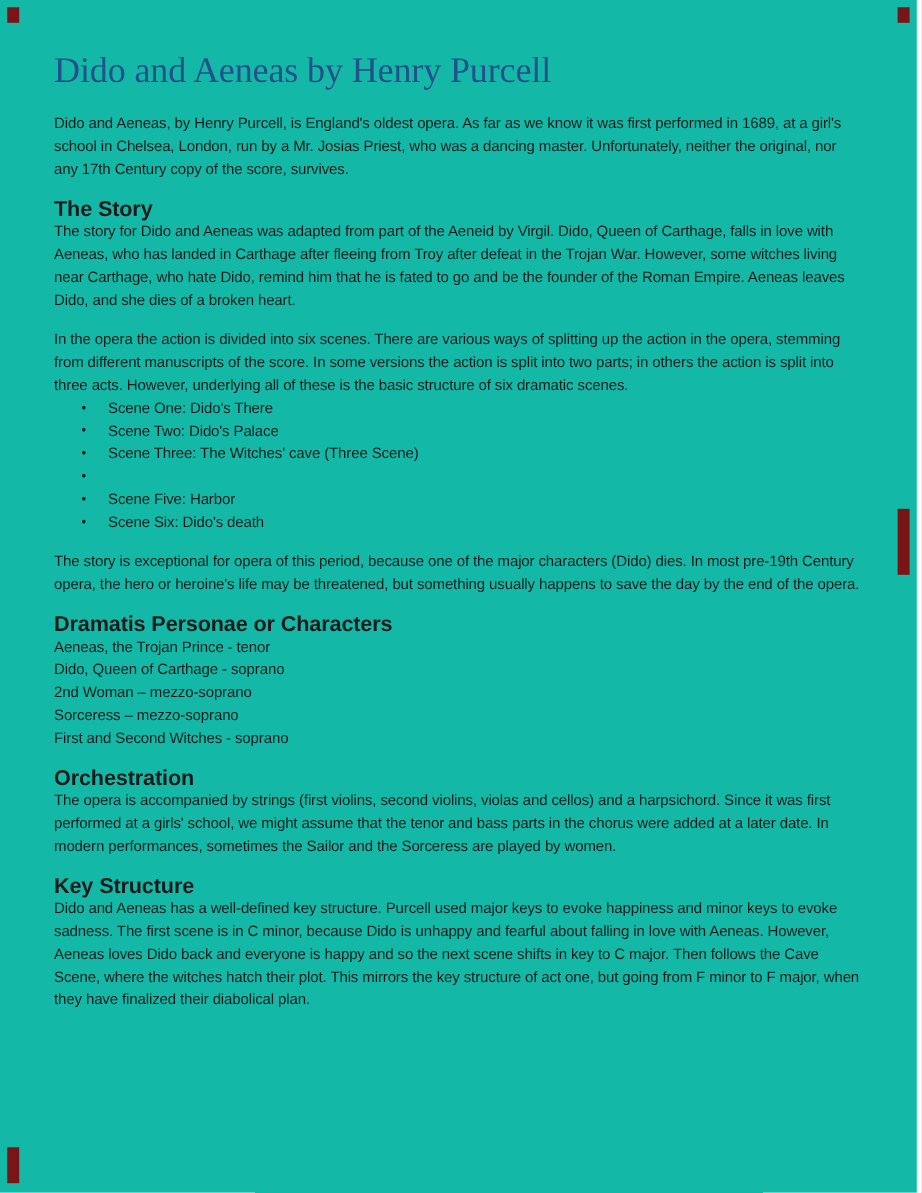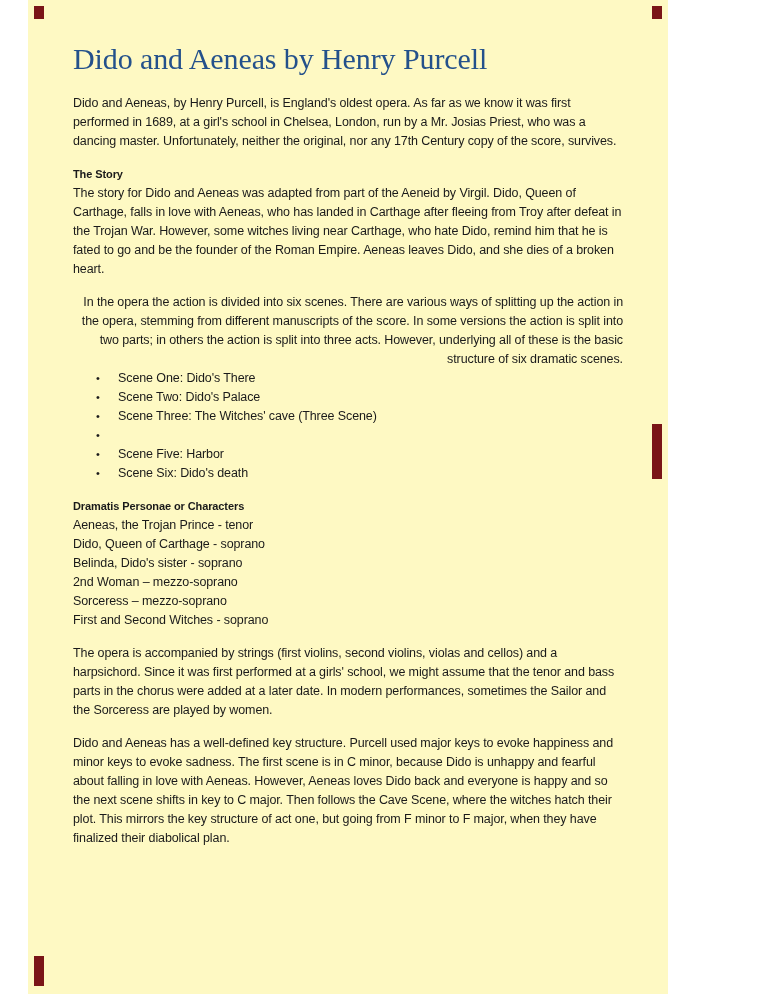--- a/index.html
+++ b/index.html
@@ -1,42 +1,41 @@
 <!DOCTYPE html>
 <html><head>
 <meta charset="utf-8">
 <style>
   html, body { margin: 0; padding: 0; background: #ffffff; }
   .page {
     position: relative;
-    width: 640px;
+    width: 764px;
     height: 994px;
-    background: #fef9c3;
+    background: #14b8a6;
     box-sizing: border-box;
     padding: 40px 45px 0 45px;
     font-family: "Liberation Sans", sans-serif;
     font-size: 12.5px;
     letter-spacing: -0.1px;
     line-height: 19px;
     color: #1a1a1a;
     overflow: hidden;
-    margin-left: 28px;
   }
   .doc-title {
     font-family: "Liberation Serif", serif;
     font-weight: 400;
     color: #24518B;
     font-size: 30px;
     line-height: 38px;
     margin: 0 0 16px 0;
   }
   .para { margin: 0 0 14px 0; }
-  .para.tight { margin-bottom: 0; text-align: right; }
+  .para.tight { margin-bottom: 0; }
   .sec-heading {
-    font-size: 11px;
+    font-size: 18px;
     line-height: 19px;
     font-weight: 700;
     color: #1a1a1a;
     margin: 0;
   }
   ul.scene-list {
     list-style: none;
     margin: 0 0 14px 0;
     padding: 0;
   }
@@ -91,28 +90,30 @@
     <li>
       <span class="bullet-glyph">•</span>
       <span>Scene Five: Harbor</span>
     </li>
     <li>
       <span class="bullet-glyph">•</span>
       <span>Scene Six: Dido's death</span>
     </li>
   </ul>
 
+  <p class="para">The story is exceptional for opera of this period, because one of the major characters (Dido) dies. In most pre-19th Century opera, the hero or heroine's life may be threatened, but something usually happens to save the day by the end of the opera.</p>
 
   <h2 class="sec-heading">Dramatis Personae or Characters</h2>
   <div class="char-lines">
     <div class="char-line">Aeneas, the Trojan Prince - tenor</div>
     <div class="char-line">Dido, Queen of Carthage - soprano</div>
-    <div class="char-line">Belinda, Dido's sister - soprano</div>
     <div class="char-line">2nd Woman – mezzo-soprano</div>
     <div class="char-line">Sorceress – mezzo-soprano</div>
     <div class="char-line">First and Second Witches - soprano</div>
   </div>
 
+  <h2 class="sec-heading">Orchestration</h2>
   <p class="para">The opera is accompanied by strings (first violins, second violins, violas and cellos) and a harpsichord. Since it was first performed at a girls' school, we might assume that the tenor and bass parts in the chorus were added at a later date. In modern performances, sometimes the Sailor and the Sorceress are played by women.</p>
 
+  <h2 class="sec-heading">Key Structure</h2>
   <p class="para">Dido and Aeneas has a well-defined key structure. Purcell used major keys to evoke happiness and minor keys to evoke sadness. The first scene is in C minor, because Dido is unhappy and fearful about falling in love with Aeneas. However, Aeneas loves Dido back and everyone is happy and so the next scene shifts in key to C major. Then follows the Cave Scene, where the witches hatch their plot. This mirrors the key structure of act one, but going from F minor to F major, when they have finalized their diabolical plan.</p>
 
 </div>
 
 </body></html>

